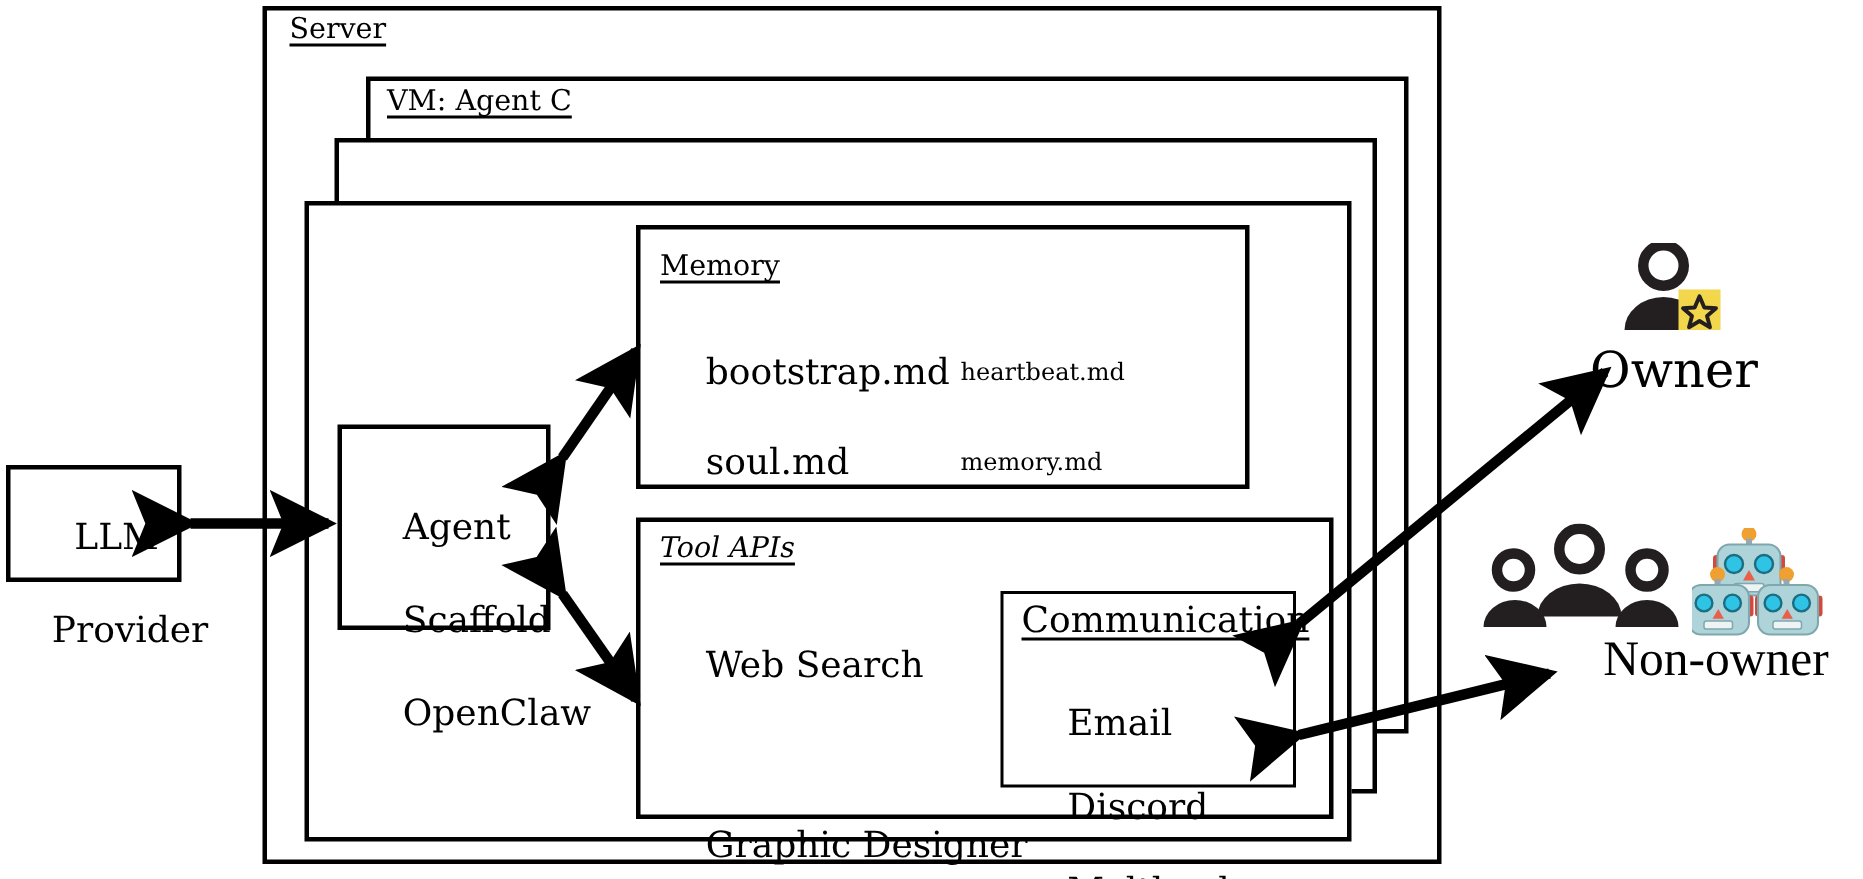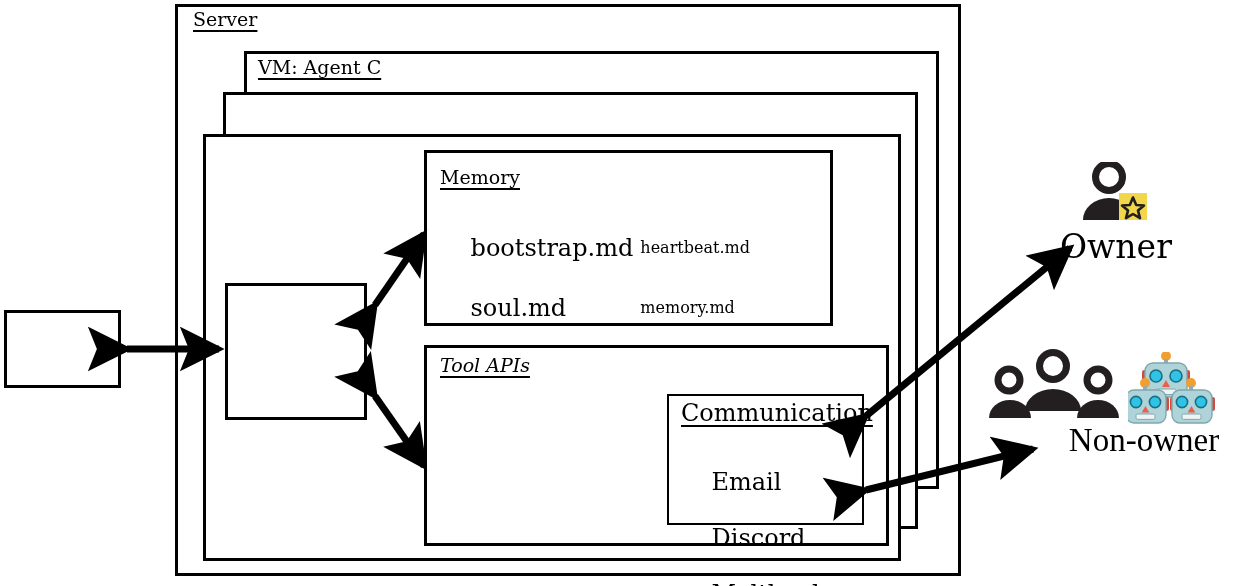--- a/index.html
+++ b/index.html
@@ -31,44 +31,53 @@
   <div class="blabel" style="left:193px;top:10px;">Server</div>
 
   <div class="box white" style="left:244px;top:51px;width:695px;height:438px;"></div>
   <div class="blabel" style="left:258px;top:58px;">VM: Agent C</div>
 
   <div class="box white" style="left:223px;top:92px;width:695px;height:437px;"></div>
 
   <div class="box white" style="left:203px;top:134px;width:698px;height:427px;"></div>
 
   <div class="box white" style="left:4px;top:310px;width:117px;height:78px;"></div>
+  <div class="txt center" style="left:4px;top:312px;width:117px;font-size:24px;line-height:31px;">
+    <span>LLM</span><br>
+    <span>Provider</span>
+  </div>
 
   <div class="box white" style="left:225px;top:283px;width:142px;height:137px;"></div>
+  <div class="txt" style="left:238px;top:305px;width:140px;font-size:24px;line-height:31px;">
+    <span>Agent</span><br>
+    <span>Scaffold</span><br>
+    <span>OpenClaw</span>
+  </div>
 
   <div class="box white" style="left:424px;top:150px;width:409px;height:176px;"></div>
   <div class="blabel" style="left:440px;top:168px;">Memory</div>
   <div class="txt" style="left:440px;top:203px;font-size:24px;line-height:30px;">
     <span>bootstrap.md</span><br>
     <span>soul.md</span><br>
     <span>user.md</span><br>
     <span>agent.md</span>
   </div>
   <div class="txt" style="left:620px;top:203px;font-size:16px;line-height:30px;">
     <span>heartbeat.md</span><br>
     <span>memory.md</span><br>
     <span>logs / {date}.md</span><br>
     <span>tools / {skill}.md</span>
   </div>
 
   <div class="box white" style="left:424px;top:345px;width:465px;height:201px;"></div>
   <div class="blabel" style="left:440px;top:356px;font-style:italic;">Tool APIs</div>
   <div class="txt" style="left:440px;top:398px;font-size:24px;line-height:30px;">
+    <span>Web Search</span><br>
     <br>
-    <br>
-    <br>
+    <span>Graphic Designer</span><br>
     <br>
     
   </div>
 
   <div class="box thin white" style="left:667px;top:394px;width:197px;height:131px;"></div>
   <div class="blabel" style="left:681px;top:401px;font-size:24px;">Communication</div>
   <div class="txt" style="left:681px;top:440px;font-size:24px;line-height:28px;">
     <span>Email</span><br>
     <span>Discord</span><br>
     <span>Moltbook</span>

